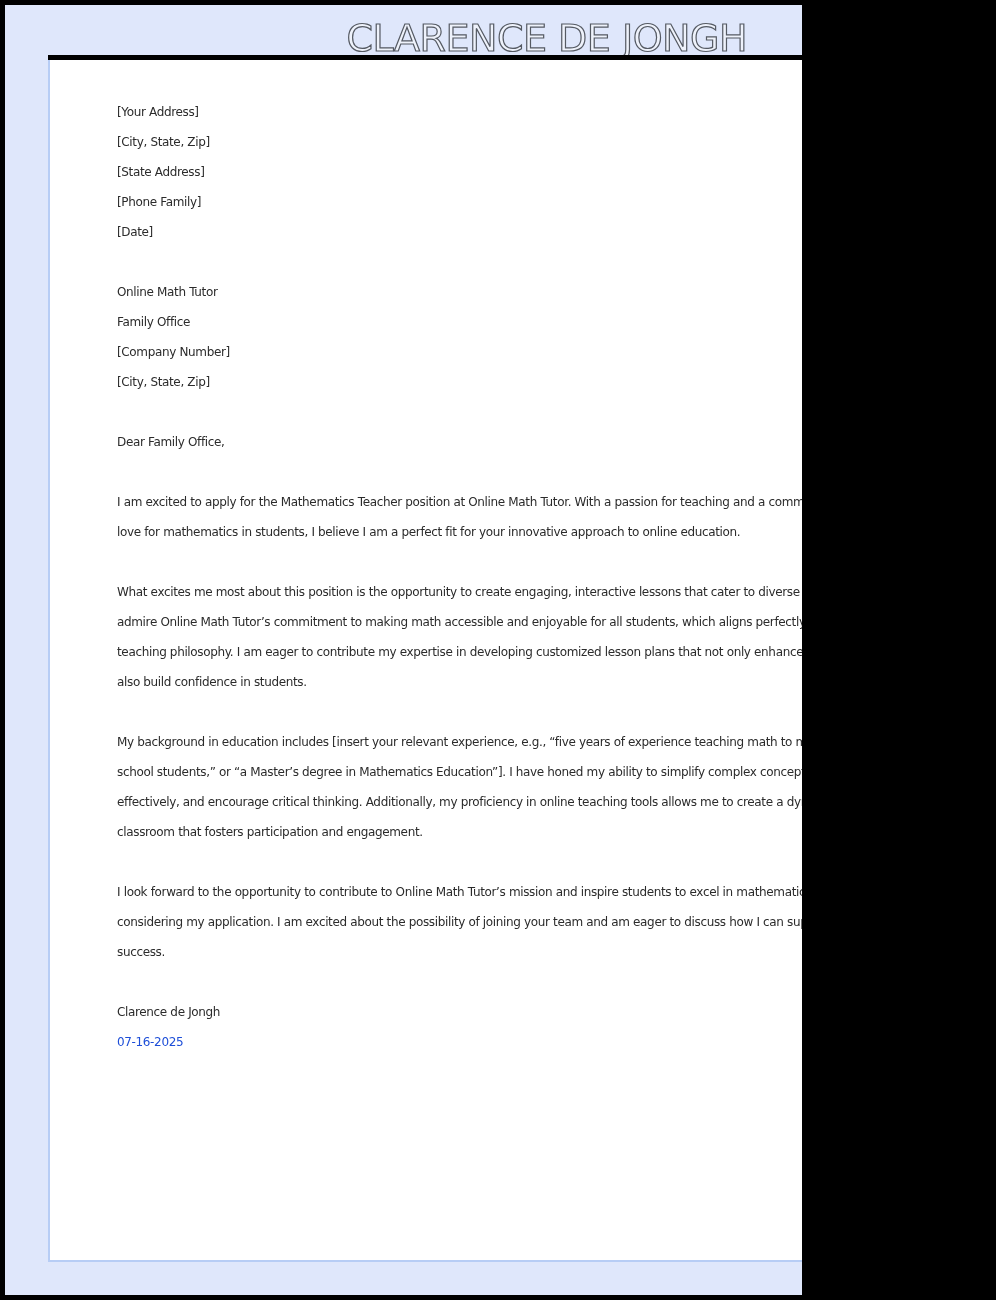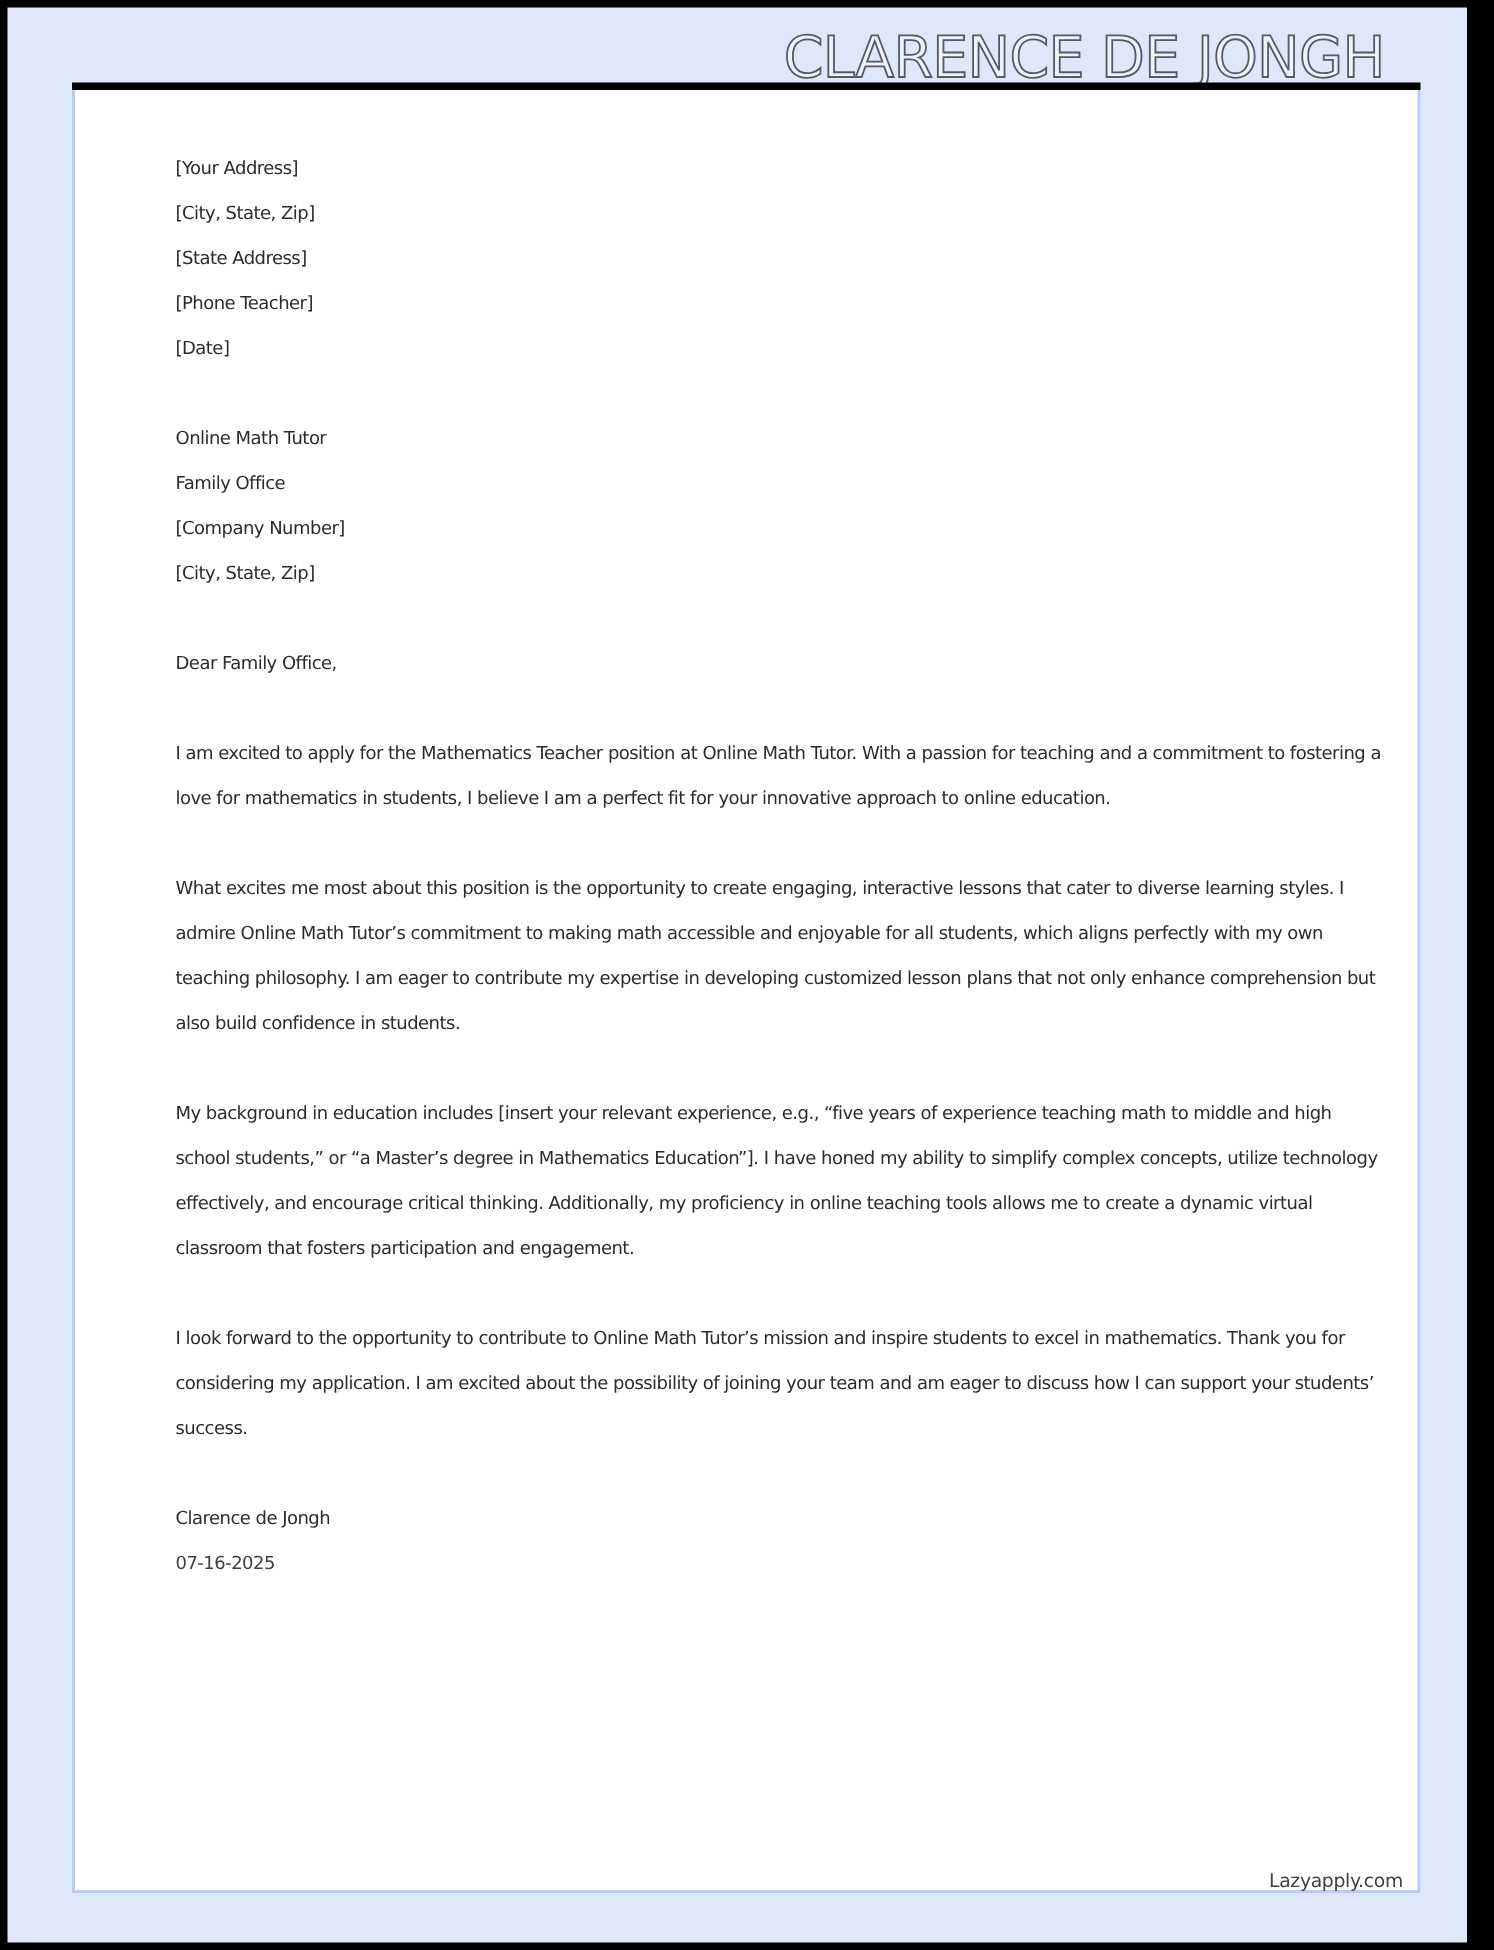--- a/index.html
+++ b/index.html
@@ -11,21 +11,21 @@
       height: 1300px;
       overflow: hidden;
       background: #000;
       position: relative;
       font-family: "DejaVu Sans", sans-serif;
     }
     .frame {
       position: absolute;
       left: 5px;
       top: 5px;
-      width: 973px;
+      width: 797px;
       height: 1290px;
       background: #dfe7fb;
       overflow: hidden;
     }
     .name {
       position: absolute;
       right: 55px;
       top: 11px;
       font-family: "DejaVu Sans", sans-serif;
       font-size: 38px;
@@ -70,21 +70,21 @@
     .letter .line {
       display: block;
     }
     .letter .block {
       margin-bottom: 30px;
     }
     .signature {
       margin-top: 0;
     }
     .date {
-      color: #404040;
+      color: #1d4ed8;
       display: block;
     }
     .watermark {
       position: absolute;
       left: 841px;
       top: 1241px;
       font-size: 12.5px;
       color: #404040;
       letter-spacing: -0.2px;
     }
@@ -98,21 +98,21 @@
   <div class="header-rule"></div>
 
   <div class="card"></div>
 
   <div class="letter">
 
     <div class="block">
       <span class="line">[Your Address]</span>
       <span class="line">[City, State, Zip]</span>
       <span class="line">[State Address]</span>
-      <span class="line">[Phone Teacher]</span>
+      <span class="line">[Phone Family]</span>
       <span class="line">[Date]</span>
     </div>
 
     <div class="block">
       <span class="line">Online Math Tutor</span>
       <span class="line">Family Office</span>
       <span class="line">[Company Number]</span>
       <span class="line">[City, State, Zip]</span>
     </div>
 

